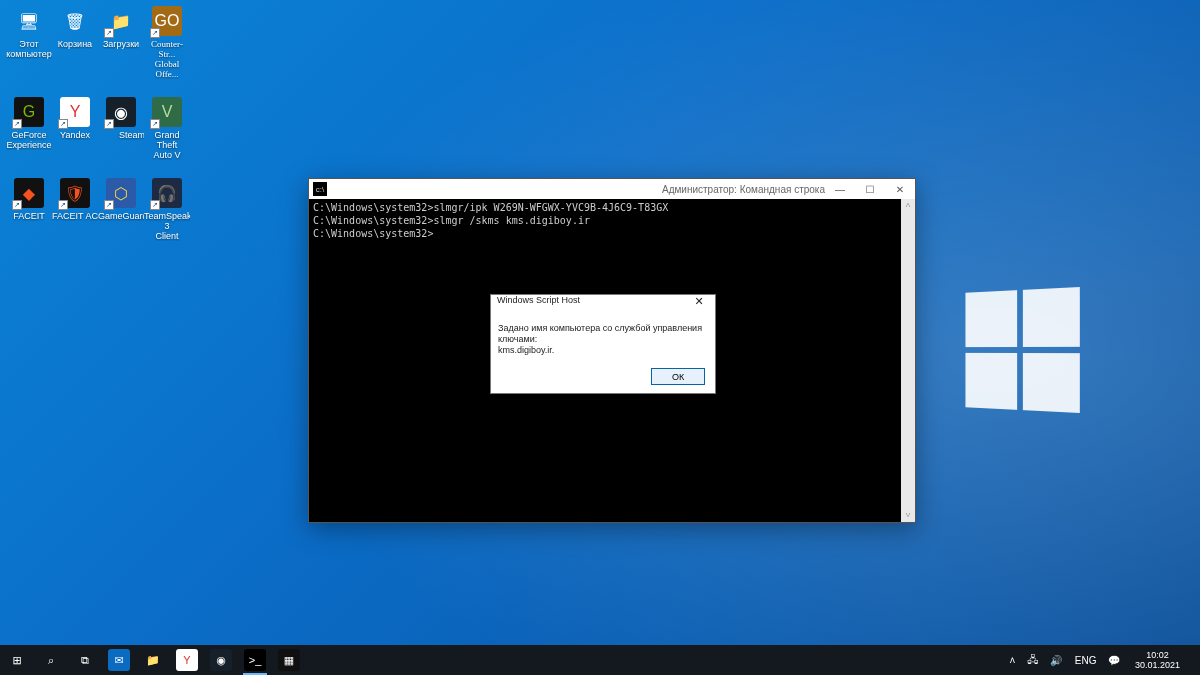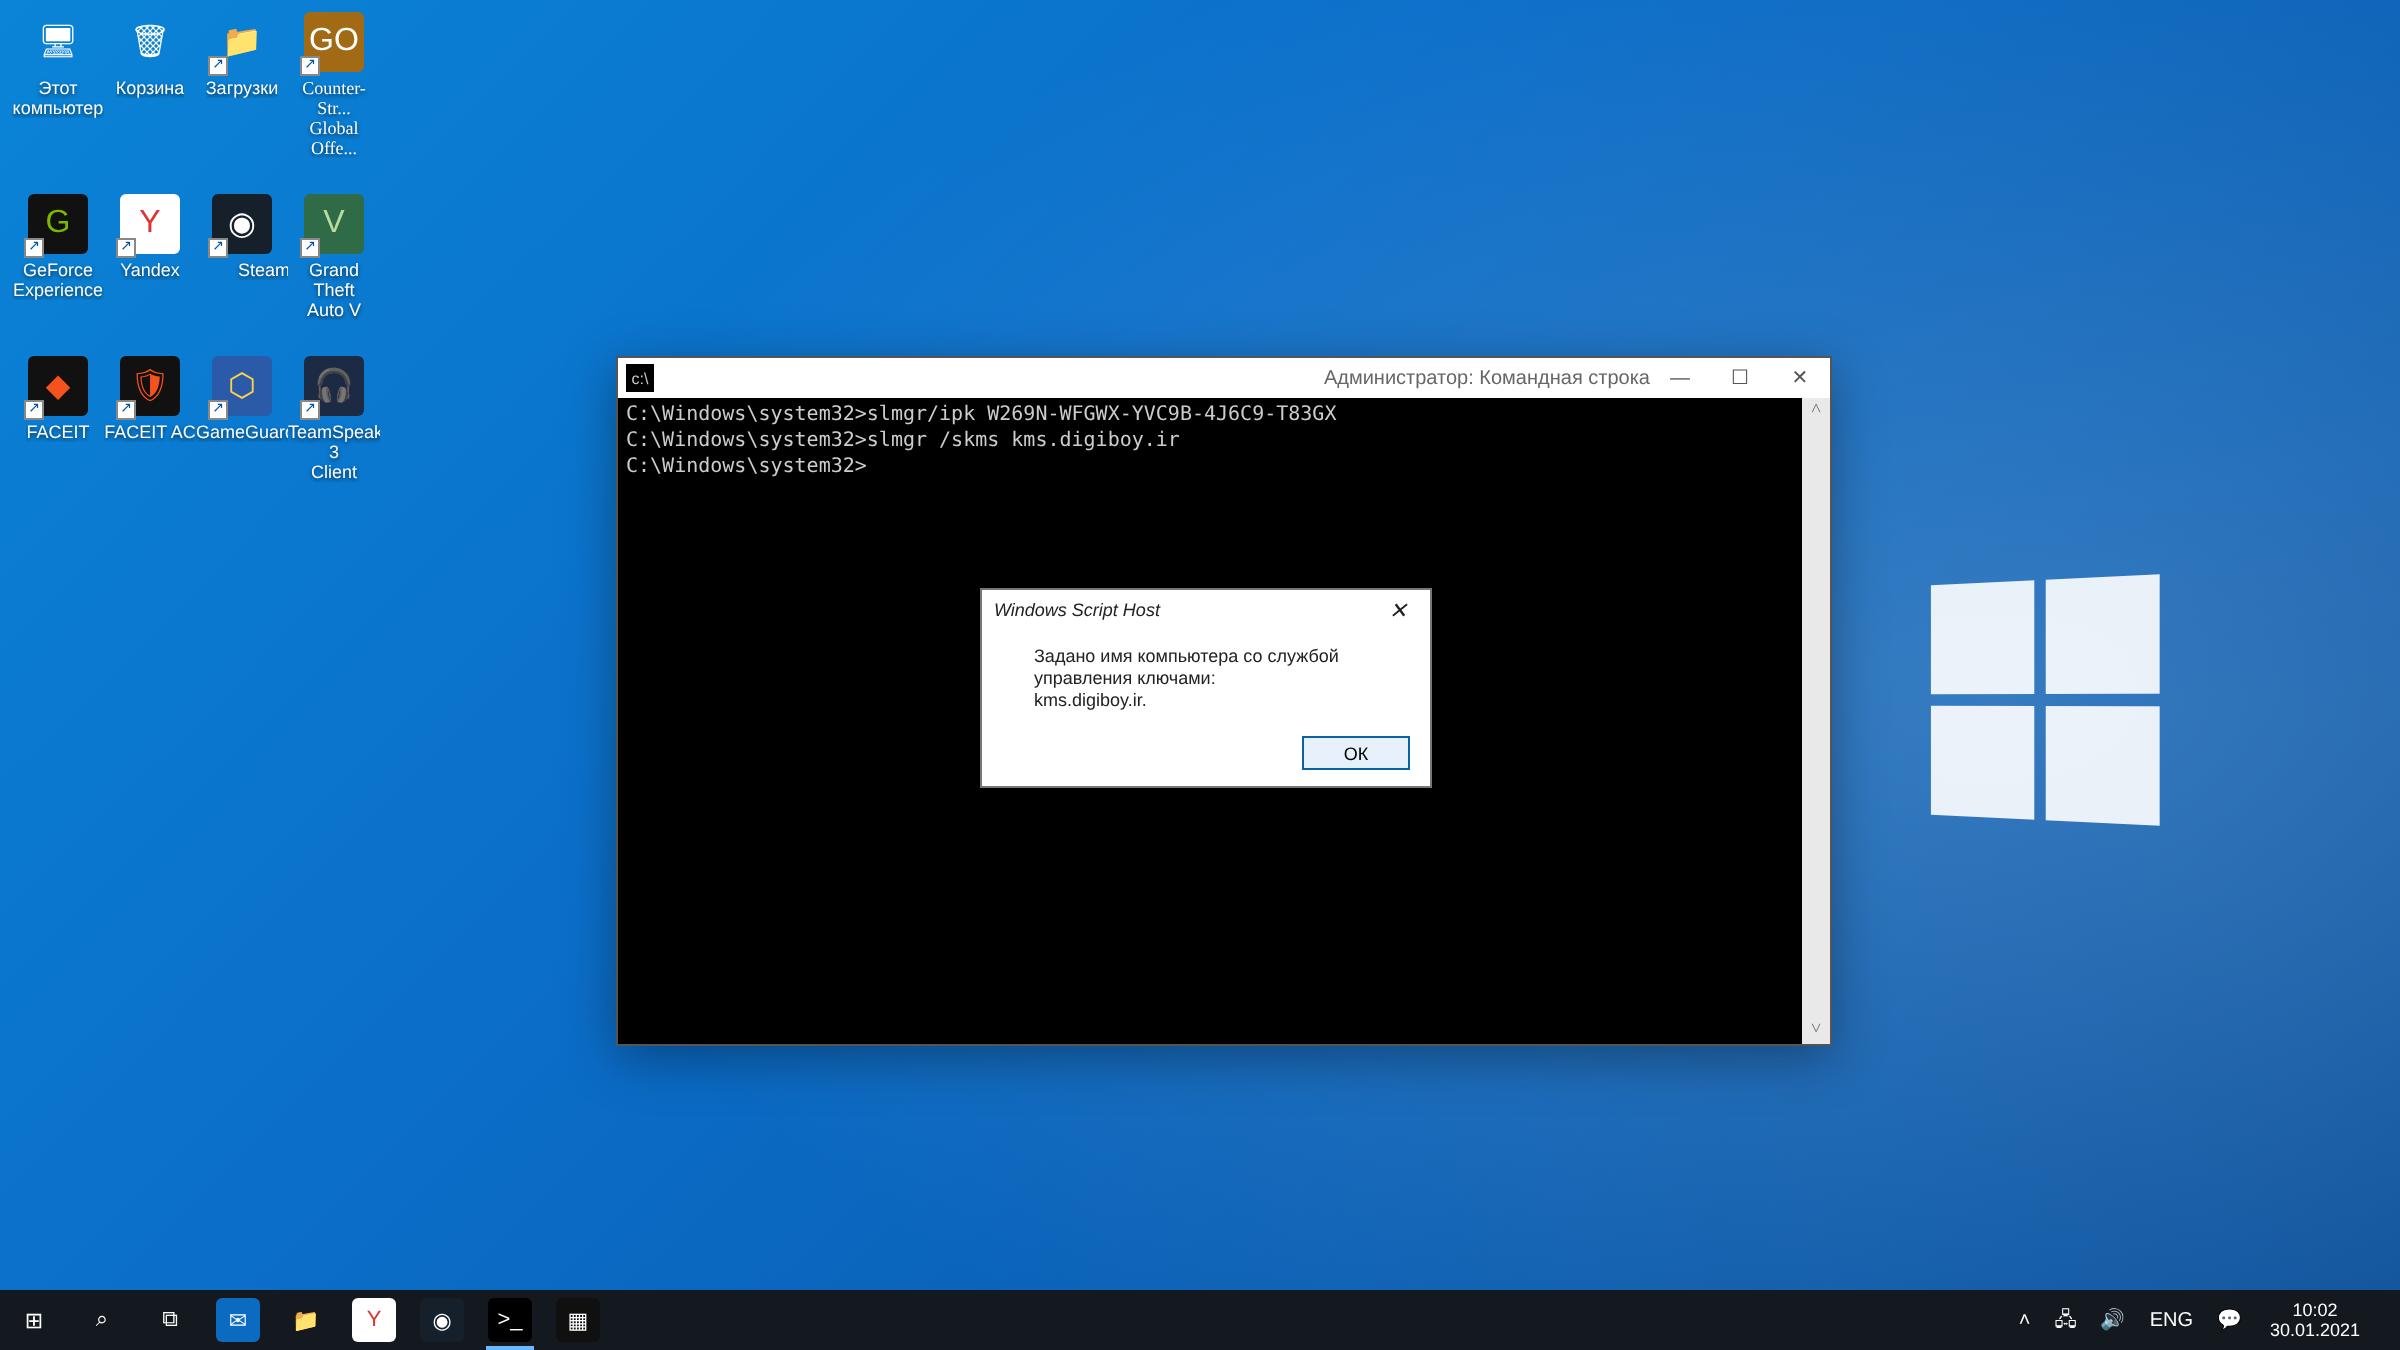--- a/index.html
+++ b/index.html
@@ -36,23 +36,23 @@
 .cmd-titlebar .title { flex:1;text-align:right; }
 .cmd-titlebar .wbtn { width:30px; height:20px; display:flex; align-items:center; justify-content:center; color:#555; font-size:10px; }
 .cmd-body { position:relative; height:calc(100% - 20px); background:#000; color:#ccc;
   font-family: Consolas, monospace; font-size:10px; line-height:13px; padding:2px 4px; }
 .cmd-body .scroll { position:absolute; right:0; top:0; bottom:0; width:14px; background:#e9e9e9; display:flex; flex-direction:column; align-items:center; justify-content:space-between; color:#666; font-size:9px; }
 .cmd-line { white-space: pre; }
 
 
 .dialog { position:absolute; left:490px; top:294px; width:226px; background:#fff;
   border:1px solid #777; box-shadow: 0 4px 16px rgba(0,0,0,.4); font-size:9px; }
-.dialog .dtitle { height:20px; display:flex; align-items:center; padding:0 6px; color:#222;font-style:italic; }
+.dialog .dtitle { height:20px; display:flex; align-items:flex-start; padding:0 6px; color:#222; }
 .dialog .dtitle .dclose { margin-left:auto; width:20px; text-align:center; font-size:11px; cursor:pointer; }
-.dialog .dbody { padding:8px 26px 6px; color:#222; line-height:11px; }
+.dialog .dbody { padding:8px 7px 6px; color:#222; line-height:11px; }
 .dialog .dfoot { padding:6px 10px 8px; display:flex; justify-content:flex-end; }
 .dialog .okbtn { width:54px; height:17px; border:1px solid #0a64a4; background:#e7f1fb; font-size:9px; cursor:pointer; }
 
 
 .taskbar { position:absolute; left:0; right:0; bottom:0; height:30px;
   background:#14191f; display:flex; align-items:stretch; color:#fff; }
 .tbtn { width:34px; display:flex; align-items:center; justify-content:center; font-size:13px; cursor:pointer; position:relative; }
 .tbtn.active::after { content:""; position:absolute; left:5px; right:5px; bottom:0; height:2px; background:#6cb7ff; }
 .task-spacer { flex:1; }
 .tray { display:flex; align-items:center; gap:4px; padding:0 4px; font-size:10px; }

